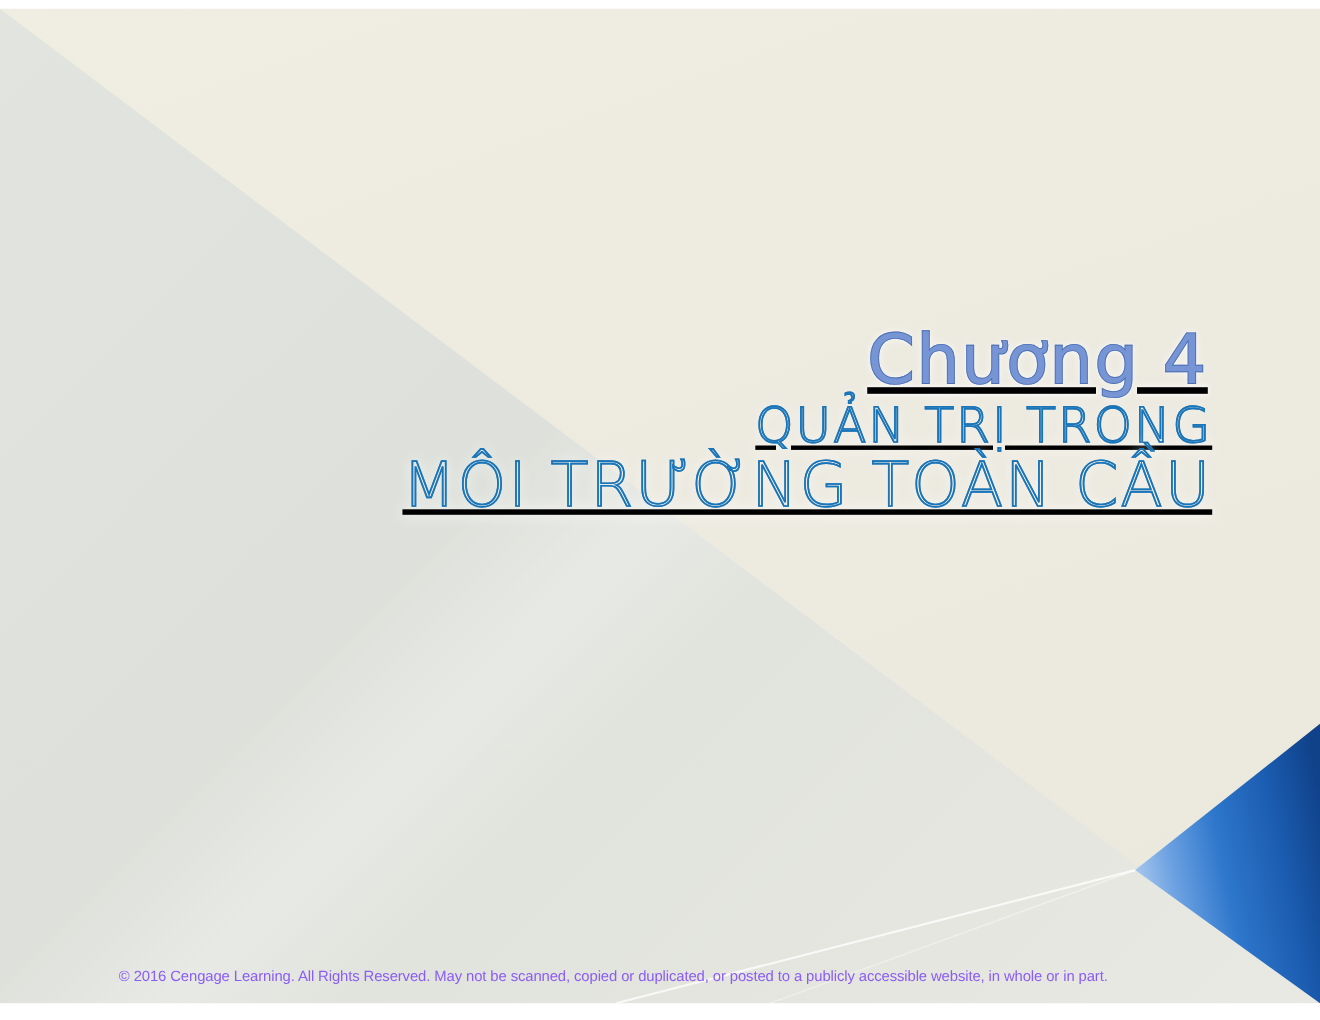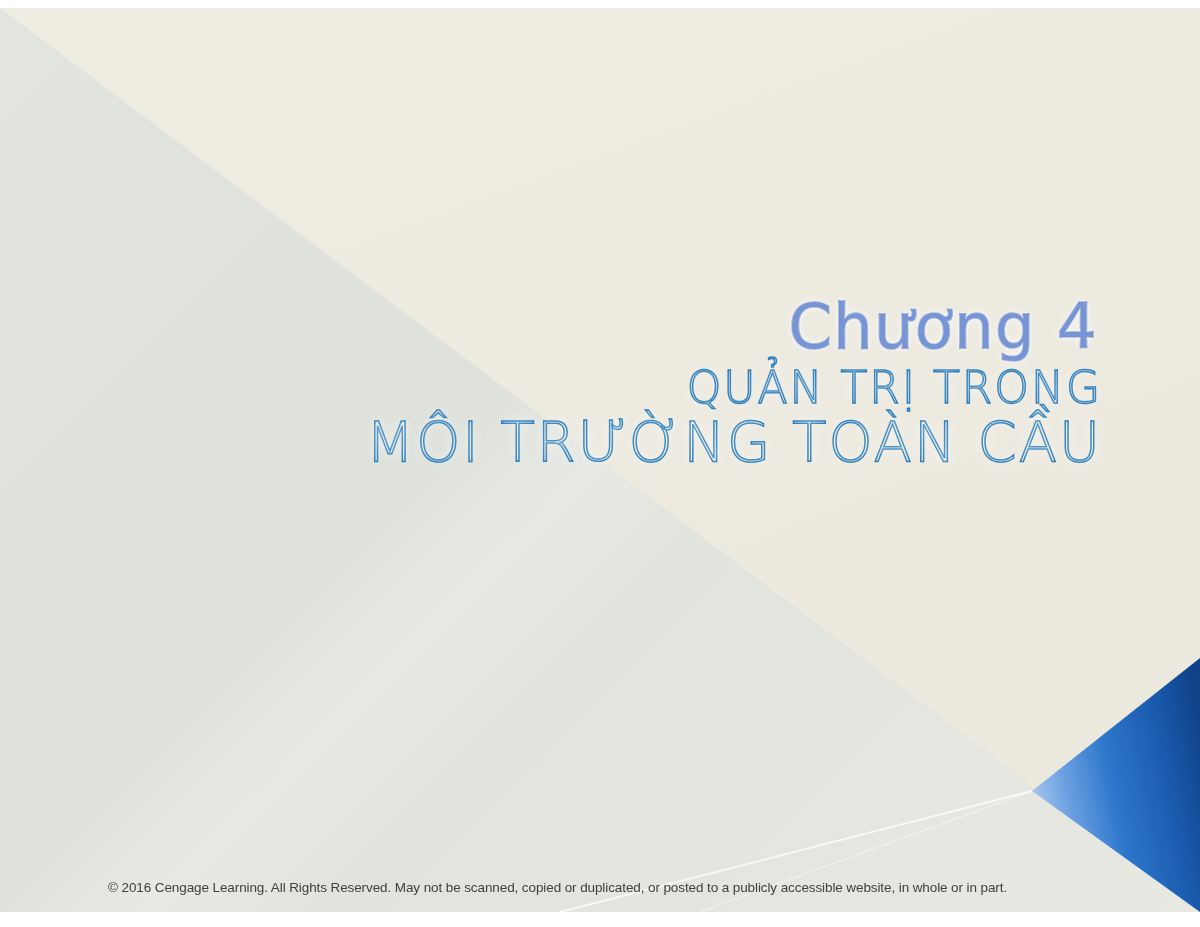--- a/index.html
+++ b/index.html
@@ -74,20 +74,21 @@
     height: 254px;
   }
 
   
   .titleblock {
     position: absolute;
     left: 100px;
     top: 288px;
     width: 1002px;
     text-align: right;
+    text-decoration: underline;
   }
 
   .chapter-title {
     display: block;
     font-family: "DejaVu Sans", sans-serif;
     font-size: 62px;
     font-weight: 400;
     line-height: 1.0;
     letter-spacing: 1.5px;
     color: #7794D4;
@@ -116,21 +117,21 @@
 
   
   .footer {
     position: absolute;
     left: 108px;
     top: 872px;
     width: 1030px;
     font-family: "Liberation Sans", sans-serif;
     font-size: 13.5px;
     letter-spacing: -0.1px;
-    color: #404040;
+    color: #8b5cf6;
     white-space: nowrap;
   }
 </style>
 </head>
 <body>
 
 <div id="slide">
 
   <div class="bg-base"></div>
   <div class="bg-wedge"></div>

